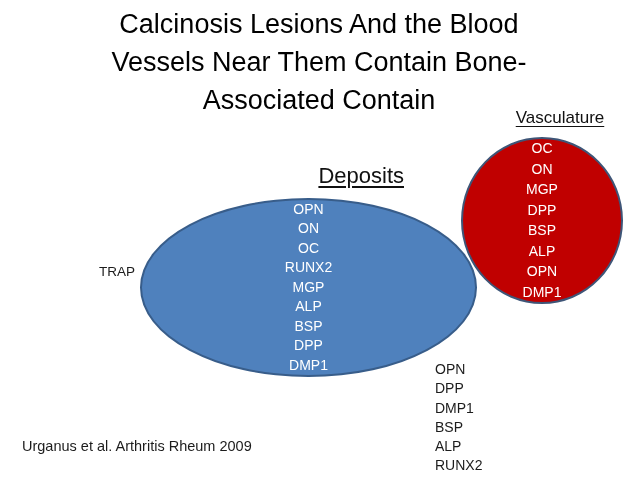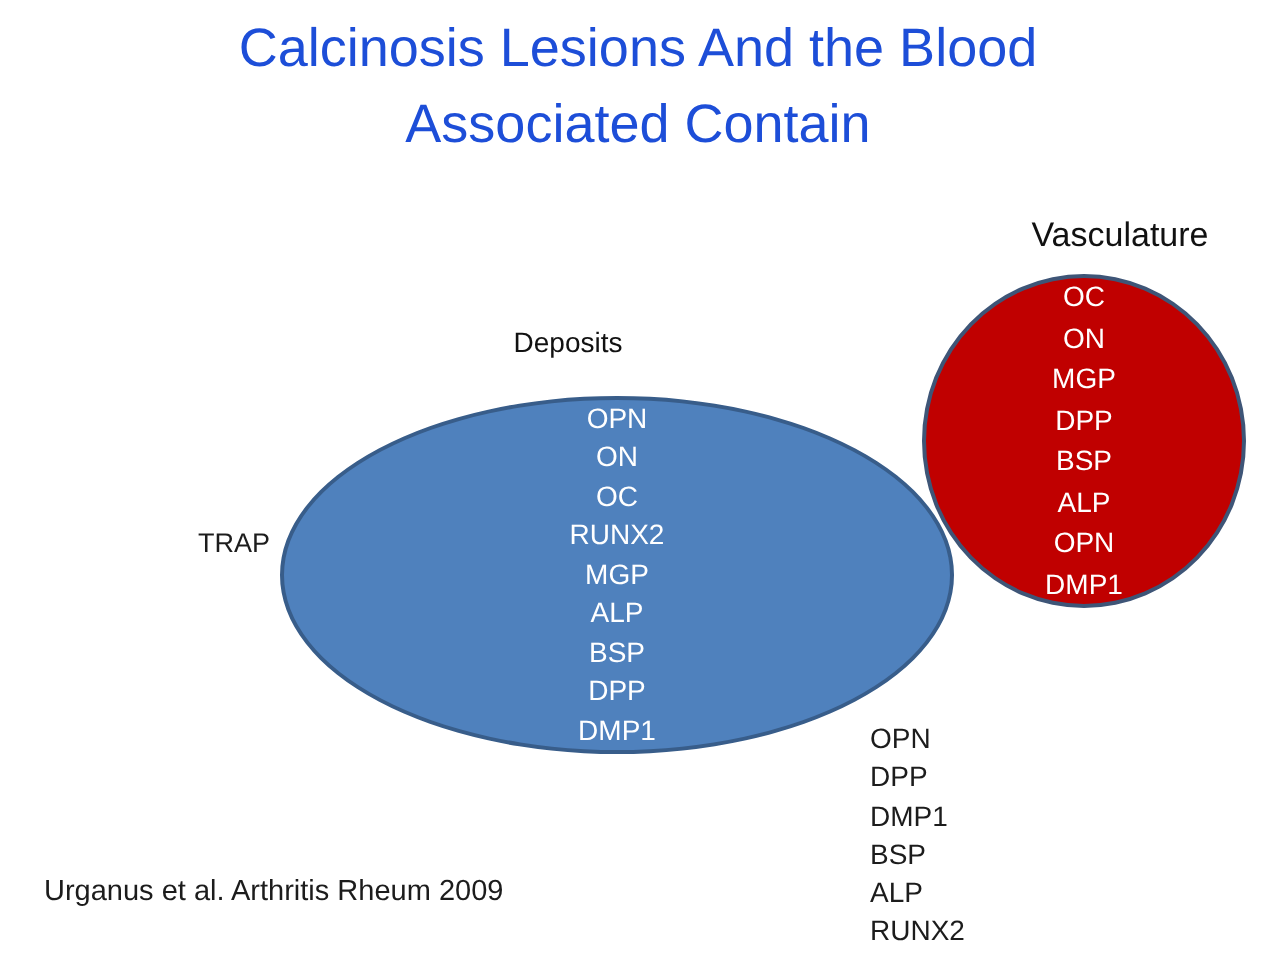--- a/index.html
+++ b/index.html
@@ -16,35 +16,36 @@
     overflow: hidden;
   }
   .title {
     position: absolute;
     left: 0;
     top: 5px;
     width: 638px;
     text-align: center;
     font-size: 27px;
     line-height: 38px;
-    color: #1d4ed8;
+    color: #000000;
     font-weight: 400;
   }
   .section-label {
     position: absolute;
     color: #111111;
+    text-decoration: underline;
     text-underline-offset: 3px;
     white-space: nowrap;
   }
   .deposits-label {
-    left: 184px;
+    left: 204px;
     top: 163px;
     width: 200px;
-    text-align: center;
-    font-size: 14px;
+    text-align: right;
+    font-size: 22px;
   }
   .vasculature-label {
     left: 482px;
     top: 108px;
     width: 156px;
     text-align: center;
     font-size: 17px;
   }
   .shape {
     position: absolute;
@@ -105,20 +106,21 @@
     white-space: nowrap;
   }
 </style>
 </head>
 <body>
 
 <div class="slide">
 
   <div class="title">
     <div>Calcinosis Lesions And the Blood</div>
+    <div>Vessels Near Them Contain Bone-</div>
     <div>Associated Contain</div>
   </div>
 
   <div class="section-label vasculature-label">Vasculature</div>
 
   <div class="section-label deposits-label">Deposits</div>
 
   <div class="trap-label">TRAP</div>
 
   <div class="shape deposits-ellipse">

